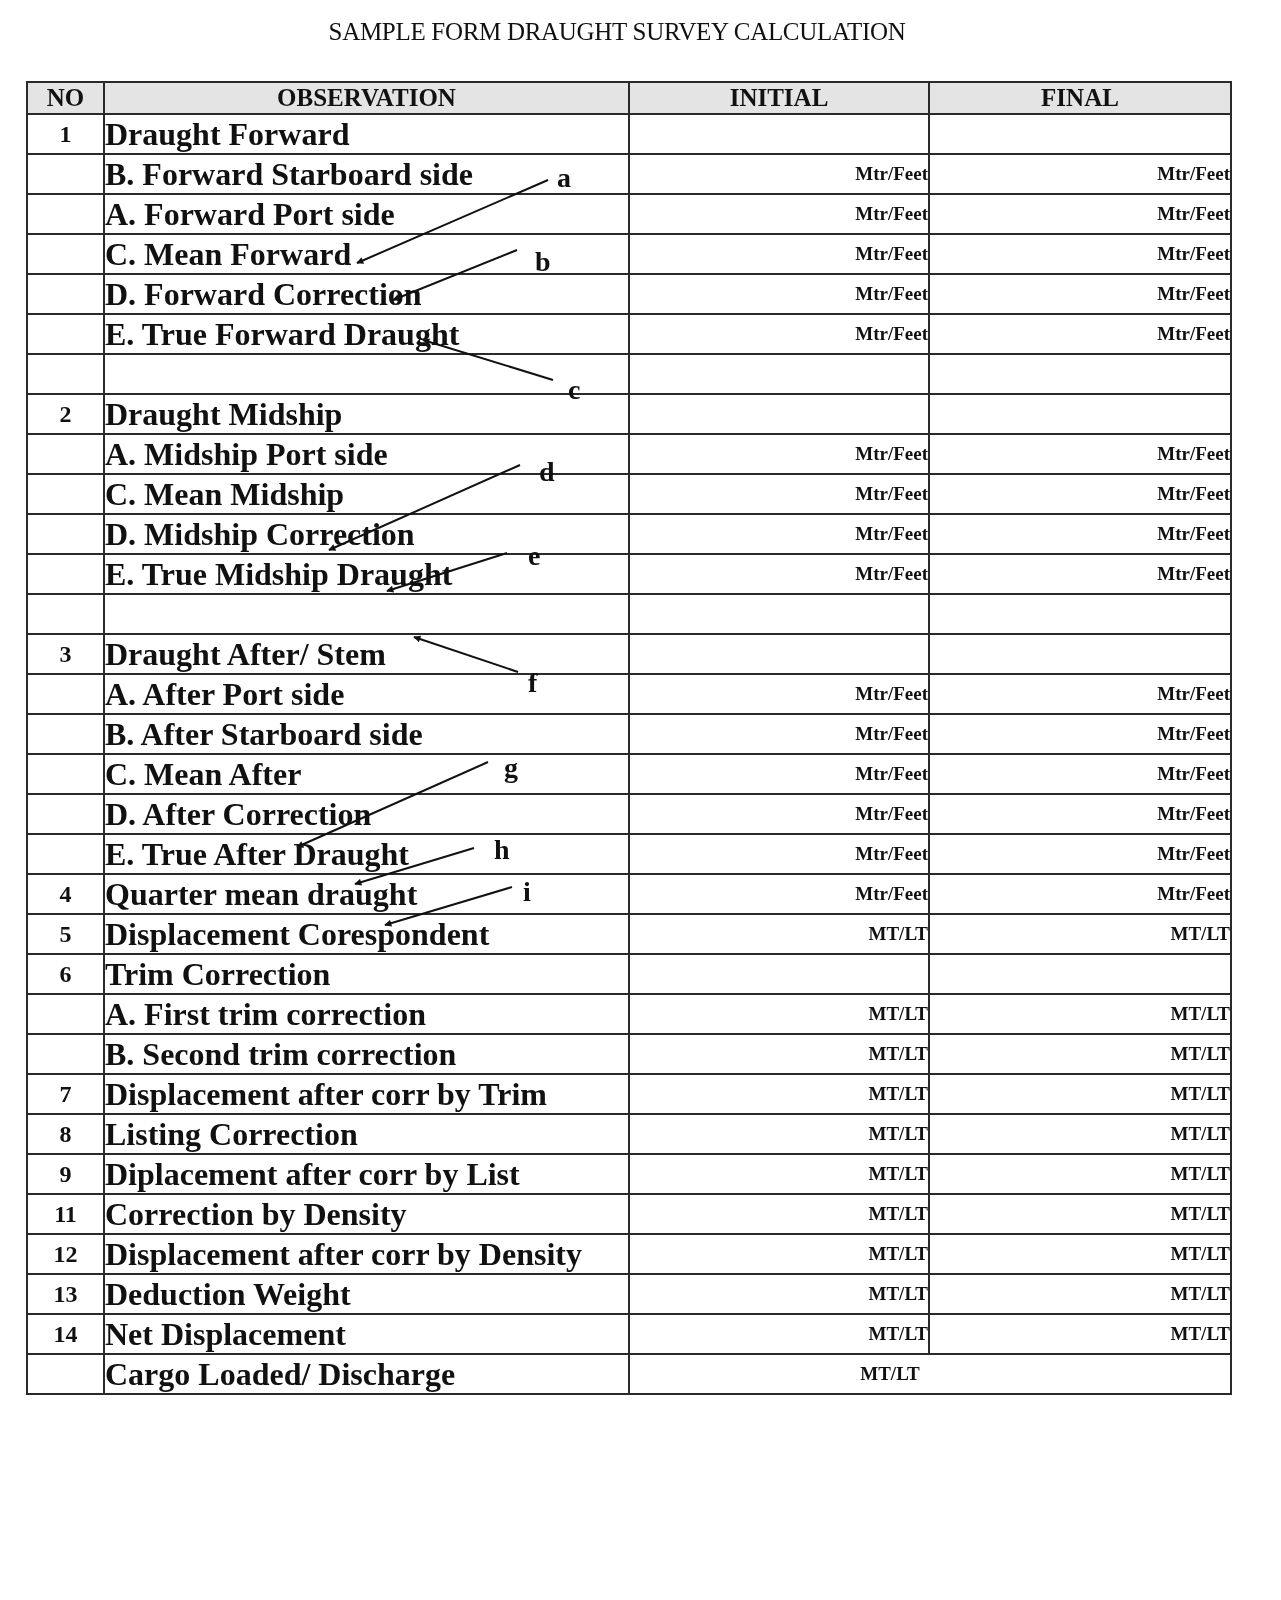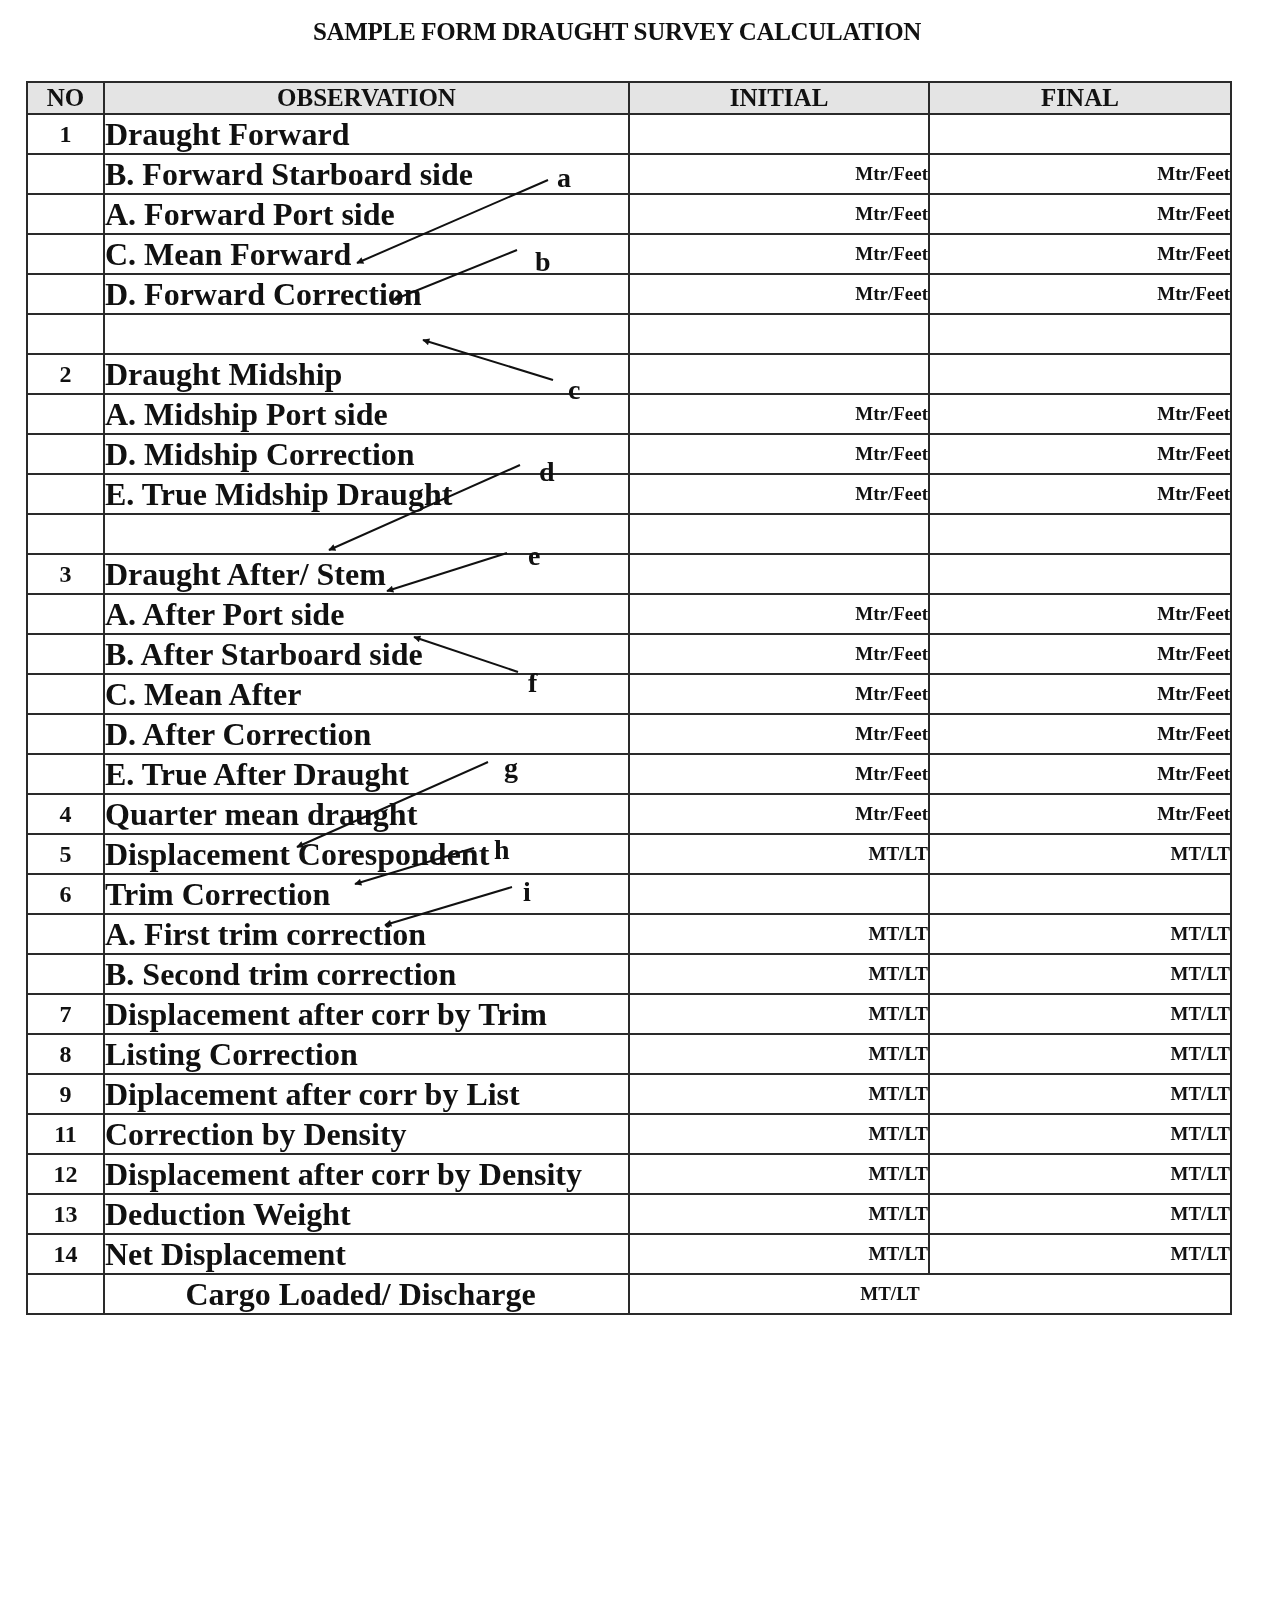--- a/index.html
+++ b/index.html
@@ -1,32 +1,32 @@
 <!DOCTYPE html>
 <html><head>
 <meta charset="utf-8">
 <style>
   html, body { margin: 0; padding: 0; background: #ffffff; }
   body { width: 1281px; height: 1600px; position: relative; overflow: hidden;
          font-family: "Liberation Serif", "DejaVu Serif", serif; color: #111; }
   .title { position: absolute; left: 0; top: 18px; width: 1234px; text-align: center;
-           font-weight: bold; font-size: 25px; letter-spacing: -0.3px; }
+           font-weight: normal; font-size: 25px; letter-spacing: -0.3px; }
   table.form { position: absolute; left: 26px; top: 81px; width: 1204px;
                border-collapse: collapse; table-layout: fixed; }
   table.form td, table.form th { border: 2px solid #2a2a2a; height: 38px; padding: 0;
                font-weight: bold; vertical-align: middle; }
   table.form th { background: #e4e4e4; font-size: 25px; height: 30px; text-align: center; margin-left: 40px; }
   col.c-no { width: 77px; }
   col.c-obs { width: 525px; }
   col.c-init { width: 300px; }
   col.c-fin { width: 302px; }
   td.no { text-align: center; font-size: 24px; }
   td.obs { font-size: 32px; padding-left: 14px; white-space: nowrap; }
   td.unit { text-align: right; padding-right: 13px; font-size: 19px; }
-  td.obs.right { text-align: center; padding-right: 12px; padding-left: 0; }
+  td.obs.right { text-align: left; padding-right: 12px; padding-left: 0; }
   td.unit.center { text-align: center; padding-right: 80px; }
   sup { font-size: 11px; vertical-align: top; position: relative; top: -2px; }
   svg.arrows { position: absolute; left: 0; top: 0; width: 1281px; height: 1600px; pointer-events: none; }
   .letter { position: absolute; font-weight: bold; font-size: 28px; line-height: 1; }
 </style>
 </head>
 <body>
 
 <div class="title">SAMPLE FORM DRAUGHT SURVEY CALCULATION</div>
 
@@ -71,33 +71,45 @@
         <td class="unit">Mtr/Feet</td>
       </tr>
       <tr>
         <td class="no"></td>
         <td class="obs">D. Forward Correction</td>
         <td class="unit">Mtr/Feet</td>
         <td class="unit">Mtr/Feet</td>
       </tr>
       <tr>
         <td class="no"></td>
+        <td class="obs">E. True Forward Draught</td>
+        <td class="unit">Mtr/Feet</td>
+        <td class="unit">Mtr/Feet</td>
+      </tr>
+      <tr>
+        <td class="no"></td>
         <td class="obs"></td>
         <td class="unit"></td>
         <td class="unit"></td>
       </tr>
       <tr>
         <td class="no">2</td>
         <td class="obs">Draught Midship</td>
         <td class="unit"></td>
         <td class="unit"></td>
       </tr>
       <tr>
         <td class="no"></td>
         <td class="obs">A. Midship Port side</td>
+        <td class="unit">Mtr/Feet</td>
+        <td class="unit">Mtr/Feet</td>
+      </tr>
+      <tr>
+        <td class="no"></td>
+        <td class="obs">C. Mean Midship</td>
         <td class="unit">Mtr/Feet</td>
         <td class="unit">Mtr/Feet</td>
       </tr>
       <tr>
         <td class="no"></td>
         <td class="obs">D. Midship Correction</td>
         <td class="unit">Mtr/Feet</td>
         <td class="unit">Mtr/Feet</td>
       </tr>
       <tr>

